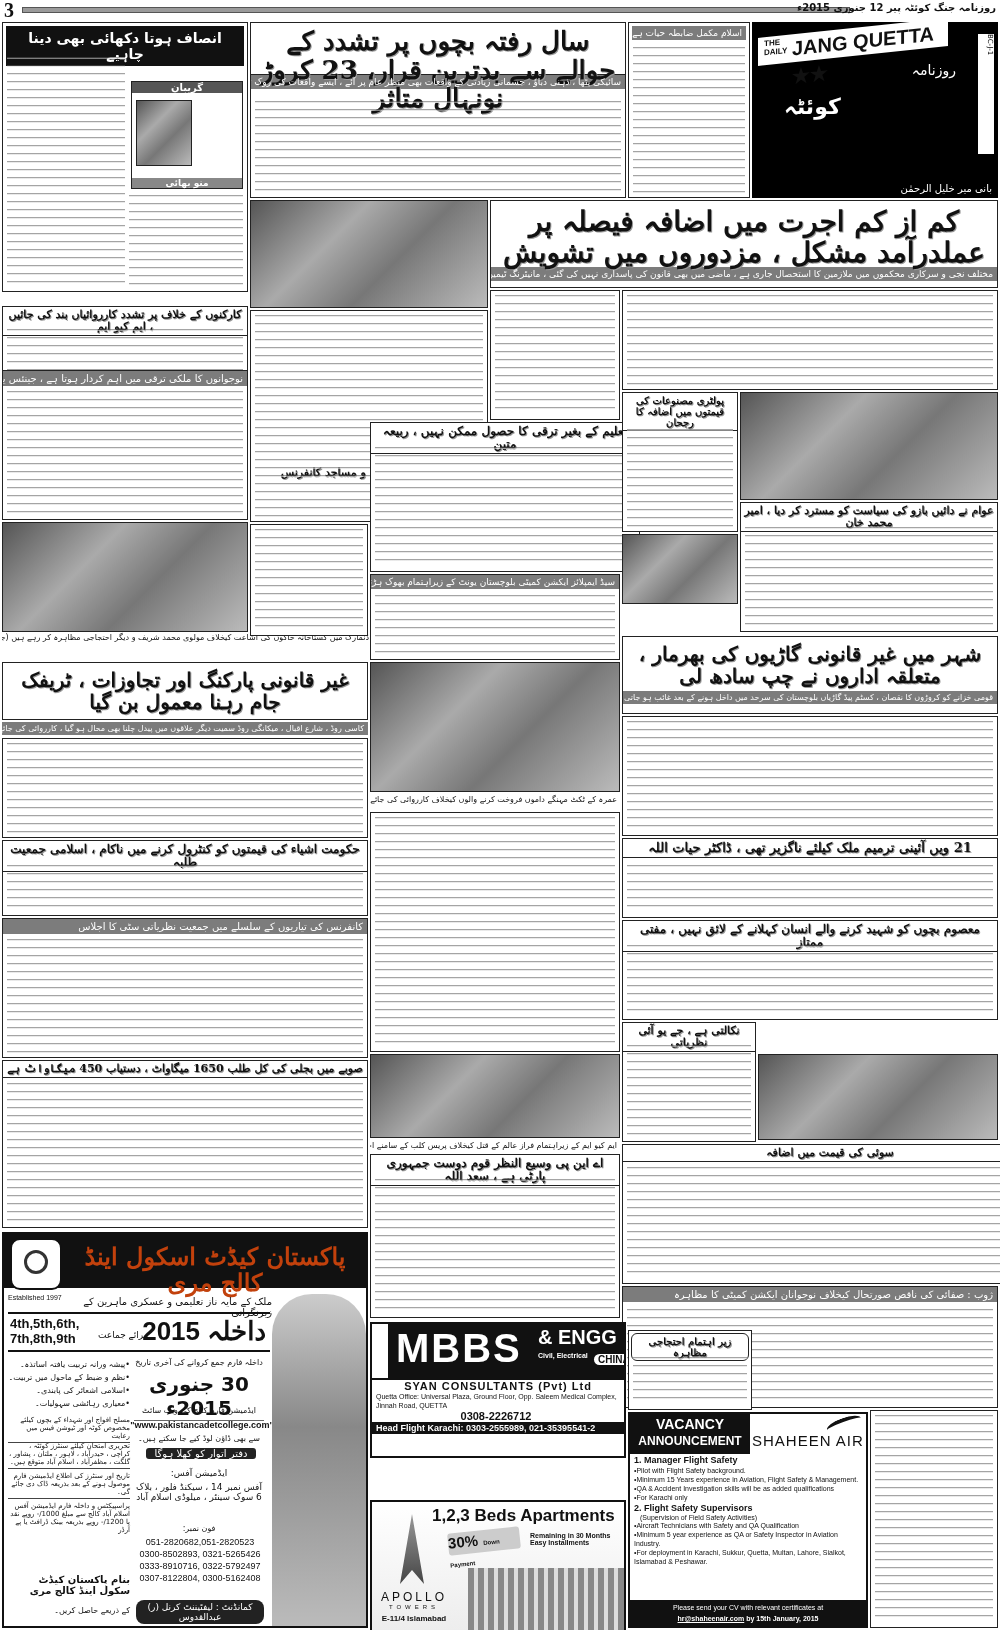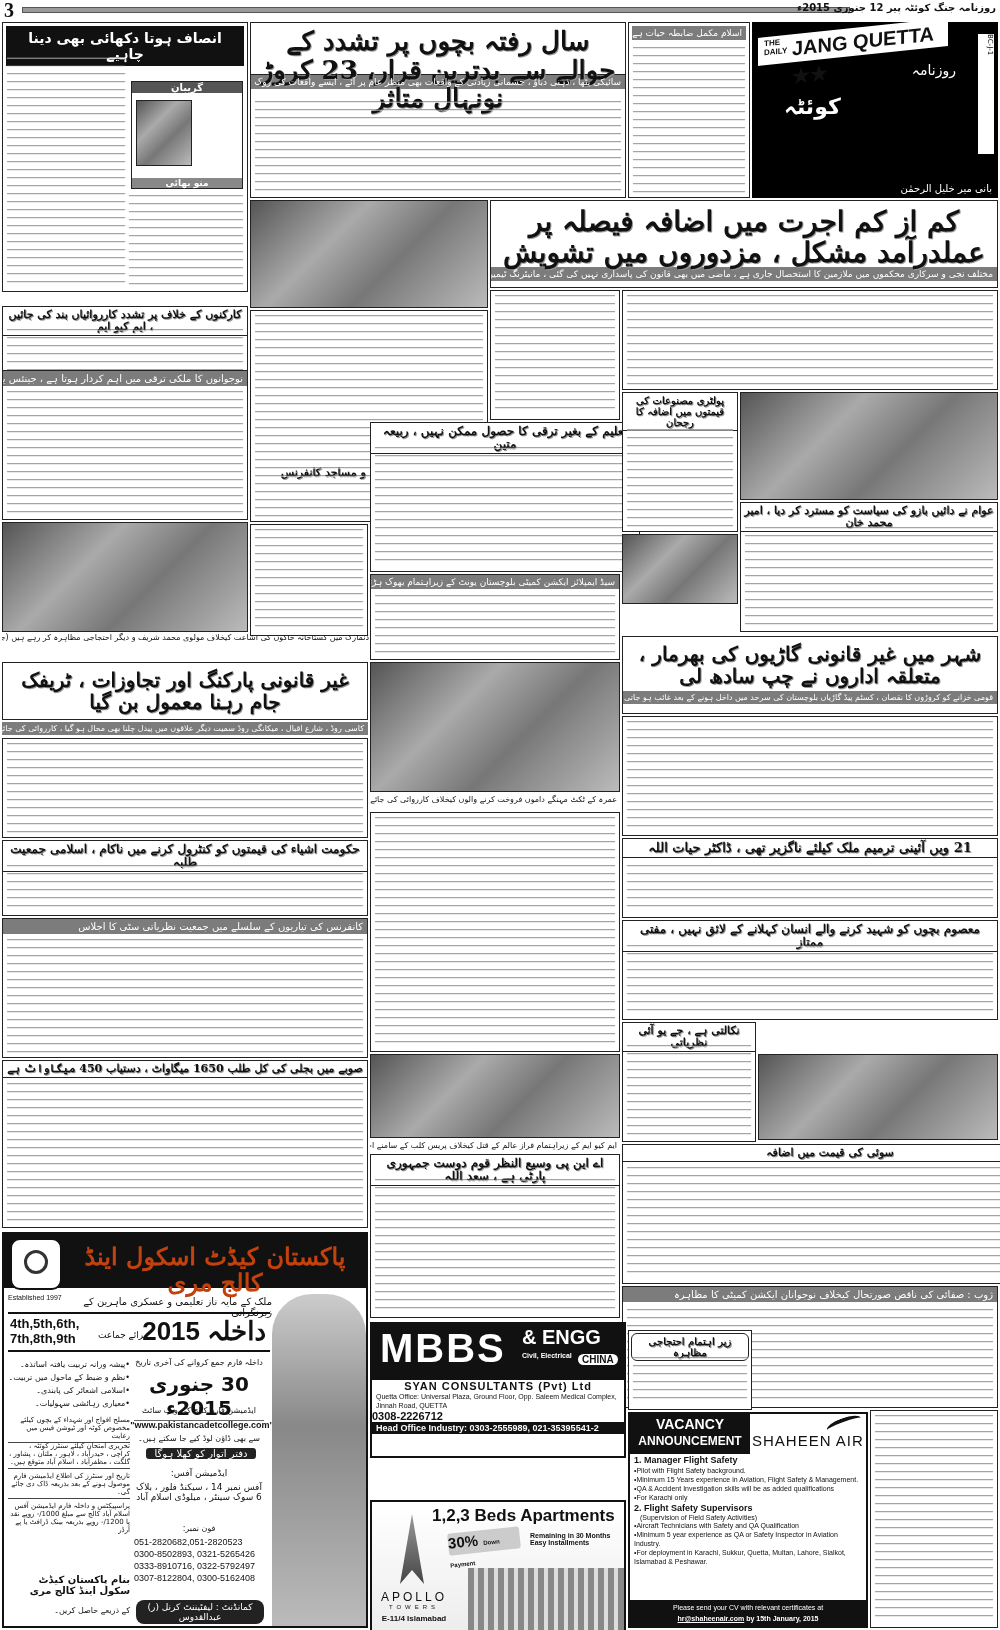--- a/index.html
+++ b/index.html
@@ -227,54 +227,54 @@
   <div class="rtl" style="position:absolute;left:4px;top:372px;width:122px;font-size:8px;">کے ذریعے حاصل کریں۔</div>
   <div class="rtl" style="position:absolute;left:130px;top:124px;width:130px;font-size:8px;text-align:center;">داخلہ فارم جمع کروانے کی آخری تاریخ</div>
   <div class="rtl" style="position:absolute;left:130px;top:138px;width:130px;font-size:20px;font-weight:bold;text-align:center;border-bottom:1px solid #666;">30 جنوری 2015ء</div>
   <div class="rtl" style="position:absolute;left:130px;top:172px;width:130px;font-size:8px;text-align:center;">ایڈمیشن فارم کالج کی ویب سائٹ</div>
   <div class="en" style="position:absolute;left:118px;top:186px;width:160px;font-size:9px;font-weight:bold;text-align:center;">"www.pakistancadetcollege.com"</div>
   <div class="rtl" style="position:absolute;left:130px;top:200px;width:130px;font-size:8px;text-align:center;">سے بھی ڈاؤن لوڈ کیے جا سکتے ہیں۔</div>
   <div class="rtl" style="position:absolute;left:142px;top:214px;width:110px;font-size:10px;text-align:center;background:#222;color:#fff;border-radius:3px;">دفتر اتوار کو کھلا ہوگا</div>
   <div class="rtl" style="position:absolute;left:130px;top:234px;width:130px;font-size:9px;text-align:center;">ایڈمیشن آفس:</div>
   <div class="rtl" style="position:absolute;left:130px;top:248px;width:130px;font-size:9px;text-align:center;">آفس نمبر 14 ، سیکنڈ فلور ، بلاک 6 سوک سینٹر ، میلوڈی اسلام آباد</div>
   <div class="rtl" style="position:absolute;left:130px;top:290px;width:130px;font-size:8px;text-align:center;">فون نمبر:</div>
-  <div class="en" style="position:absolute;left:130px;top:302px;width:132px;font-size:9px;text-align:left;line-height:12px;">
+  <div class="en" style="position:absolute;left:130px;top:302px;width:132px;font-size:9px;text-align:center;line-height:12px;">
     <div>051-2820682,051-2820523</div>
     <div>0300-8502893, 0321-5265426</div>
     <div>0333-8910716, 0322-5792497</div>
     <div>0307-8122804, 0300-5162408</div>
   </div>
   <div class="rtl" style="position:absolute;left:132px;top:366px;width:128px;font-size:9px;text-align:center;background:#222;color:#fff;border-radius:8px;padding:2px;">کمانڈنٹ : لیفٹیننٹ کرنل (ر) عبدالقدوس</div>
   <div style="position:absolute;left:268px;top:60px;width:94px;height:332px;background:linear-gradient(180deg,#ccc,#888 40%,#bbb);border-radius:40px 40px 0 0;"></div>
 </div>
 
 <div class="abs ad" style="left:370px;top:1322px;width:256px;height:136px;">
-  <div style="background:#111;color:#fff;height:54px;position:relative;">
+  <div style="background:#111;color:#fff;height:54px;position:relative;margin-left:16px;">
     <div class="en" style="position:absolute;left:8px;top:2px;font-size:40px;font-weight:bold;letter-spacing:2px;">MBBS</div>
     <div class="en" style="position:absolute;left:150px;top:2px;font-size:20px;font-weight:bold;">&amp; ENGG</div>
     <div class="en" style="position:absolute;left:150px;top:28px;font-size:7px;font-weight:bold;">Civil, Electrical</div>
     <div class="en" style="position:absolute;left:206px;top:30px;font-size:10px;font-weight:bold;background:#fff;color:#111;padding:0 4px;border-radius:6px;">CHINA</div>
   </div>
   <div class="en" style="font-size:8px;font-weight:bold;background:#111;color:#fff;padding:1px 4px;">Govt. Yangtze University | Hebei University (Near Beijing)</div>
   <div class="rtl" style="font-size:6px;padding:1px 3px;white-space:nowrap;overflow:hidden;">چائنا کی گورنمنٹ یونیورسٹی میں داخلہ لیں 400 پاکستانی لڑکیاں اور 1000 پاکستانی اسٹوڈنٹس ہمارے ذریعے پہلے سے زیر تعلیم</div>
   <div style="position:relative;height:22px;">
     <div class="rtl" style="position:absolute;left:4px;width:188px;top:0;font-size:7px;background:#111;color:#fff;border-radius:6px;padding:1px 4px;height:22px;overflow:hidden;">اکتوبر 2014 سیشن میں 150 اسٹوڈنٹس بھیجنے کے بعد مارچ 2015 سیشن میں 100 سے زائد ایڈمیشن ہو چکے ہیں مزید ایڈمیشن جاری ہیں۔</div>
     <div style="position:absolute;right:4px;width:56px;top:0;height:22px;border:1px solid #111;border-radius:5px;text-align:center;">
       <div class="rtl" style="font-size:6px;text-align:center;">ایک سال کی ٹیوشن فیس</div>
       <div class="en" style="font-size:10px;font-weight:bold;">176,000</div>
     </div>
   </div>
   <div class="rtl" style="font-size:6px;padding:1px 3px;white-space:nowrap;overflow:hidden;">WHO اور پاکستان گورنمنٹ سے منظور شدہ ، پاکستانی اور اسلامی ٹیچرز ، حلال فوڈ ، لڑکیوں اور لڑکوں کیلئے علیحدہ ہاسٹل</div>
 </div>
 <div class="abs ad" style="left:370px;top:1380px;width:256px;height:78px;border-top:none;">
   <div class="en" style="font-size:11px;font-weight:bold;text-align:center;letter-spacing:1px;">SYAN CONSULTANTS (Pvt) Ltd</div>
   <div class="en" style="font-size:7px;padding:0 4px;line-height:9px;">Quetta Office: Universal Plaza, Ground Floor, Opp. Saleem Medical Complex, Jinnah Road, QUETTA</div>
-  <div class="en" style="font-size:11px;font-weight:bold;text-align:left;padding-right:4px;">0308-2226712</div>
+  <div class="en" style="font-size:11px;font-weight:bold;text-align:center;padding-right:4px;">0308-2226712</div>
   <div style="background:#111;color:#fff;font-size:9px;font-weight:bold;padding:1px 4px;" class="en">
-    <span>Head Office Industry:</span>
+    <span>Head Flight Karachi:</span>
     <span>0303-2555989, 021-35395541-2</span>
   </div>
 </div>
 
 <div class="abs ad" style="left:370px;top:1460px;width:256px;height:168px;background:linear-gradient(180deg,#fff 0%,#e8e8e8 100%);margin-top:40px;">
   <div class="en" style="position:absolute;left:60px;top:4px;font-size:17px;font-weight:bold;">1,2,3 Beds Apartments</div>
   <div style="position:absolute;left:76px;top:28px;width:72px;height:22px;background:#ccc;transform:rotate(-6deg);border-radius:3px;">
     <span class="en" style="font-size:15px;font-weight:bold;">30%</span>
     <span class="en" style="font-size:6px;font-weight:bold;">Down Payment</span>
   </div>

